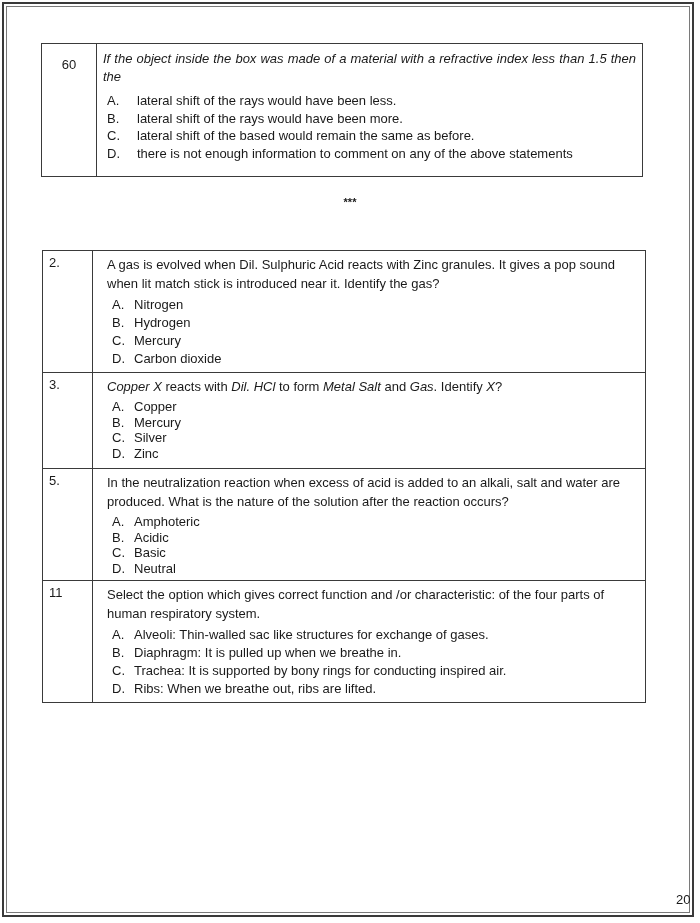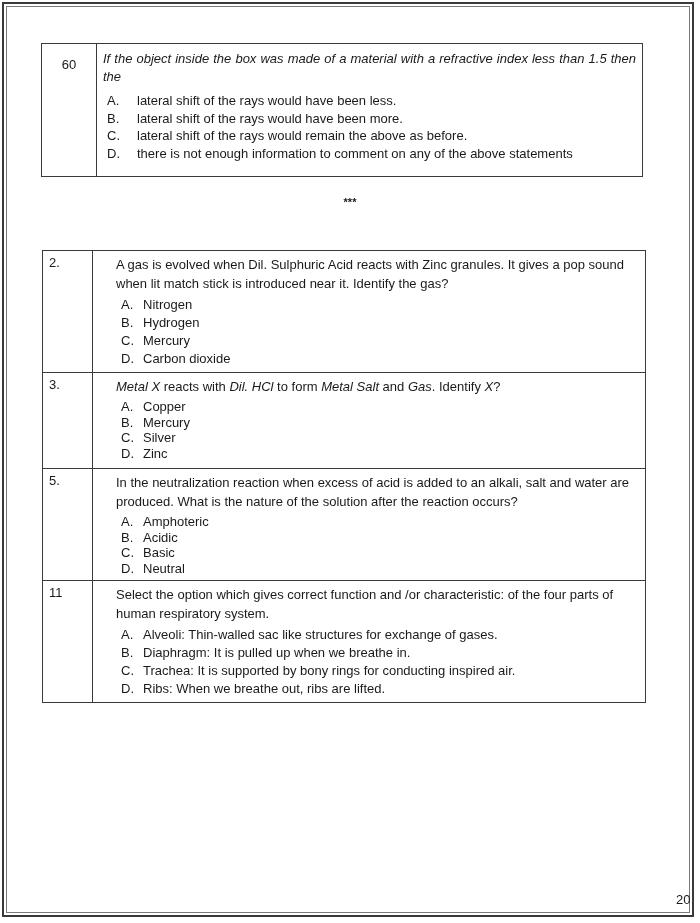--- a/index.html
+++ b/index.html
@@ -25,21 +25,21 @@
 
   .separator { position: absolute; top: 196px; left: 0; width: 700px; text-align: center;
                font-size: 11px; font-weight: bold; }
 
   
   #alt-table { left: 42px; top: 250px; width: 604px; }
   #alt-table td { font-size: 13px; }
   .hdr { text-align: center; font-weight: bold; padding: 4px 0 3px 0; line-height: 20px; }
   .sec { text-align: center; font-weight: bold; padding: 2px 0 10px 0; line-height: 18px; }
   td.qnum { width: 43px; padding: 4px 0 0 6px; }
-  td.qbody { padding: 4px 8px 4px 23px; }
+  td.qbody { padding: 4px 8px 4px 14px; }
   .qtext { line-height: 19px; }
   .opts { margin-top: 3px; padding-left: 5px; }
   .opt { display: flex; line-height: 18px; }
   .opt .lbl { width: 22px; }
   .opts.tight .opt { line-height: 15.6px; }
   i { font-style: italic; }
 
   .page-number { position: absolute; left: 676px; top: 892px; font-size: 13px; }
 </style>
 </head>
@@ -58,21 +58,21 @@
         <div class="q60-opt">
               <span class="lbl">A.</span>
               <span>lateral shift of the rays would have been less.</span>
             </div>
         <div class="q60-opt">
               <span class="lbl">B.</span>
               <span>lateral shift of the rays would have been more.</span>
             </div>
         <div class="q60-opt">
               <span class="lbl">C.</span>
-              <span>lateral shift of the rays would remain the above as before.</span>
+              <span>lateral shift of the based would remain the same as before.</span>
             </div>
         <div class="q60-opt">
               <span class="lbl">D.</span>
               <span>there is not enough information to comment on any of the above statements</span>
             </div>
       </div>
     </td>
   </tr>
 </tbody>
   </table>
@@ -104,21 +104,21 @@
               <span>Carbon dioxide</span>
             </div>
       </div>
     </td>
   </tr>
 
   <tr style="height:96px;">
     <td class="qnum">3.</td>
     <td class="qbody">
       <div class="qtext">
-        <i>Metal X</i><span> reacts with </span><i>Dil. HCl</i><span> to form </span><i>Metal Salt</i><span> and </span><i>Gas</i><span>. Identify </span><i>X</i><span>?</span>
+        <i>Copper X</i><span> reacts with </span><i>Dil. HCl</i><span> to form </span><i>Metal Salt</i><span> and </span><i>Gas</i><span>. Identify </span><i>X</i><span>?</span>
       </div>
       <div class="opts tight">
         <div class="opt">
               <span class="lbl">A.</span>
               <span>Copper</span>
             </div>
         <div class="opt">
               <span class="lbl">B.</span>
               <span>Mercury</span>
             </div>

